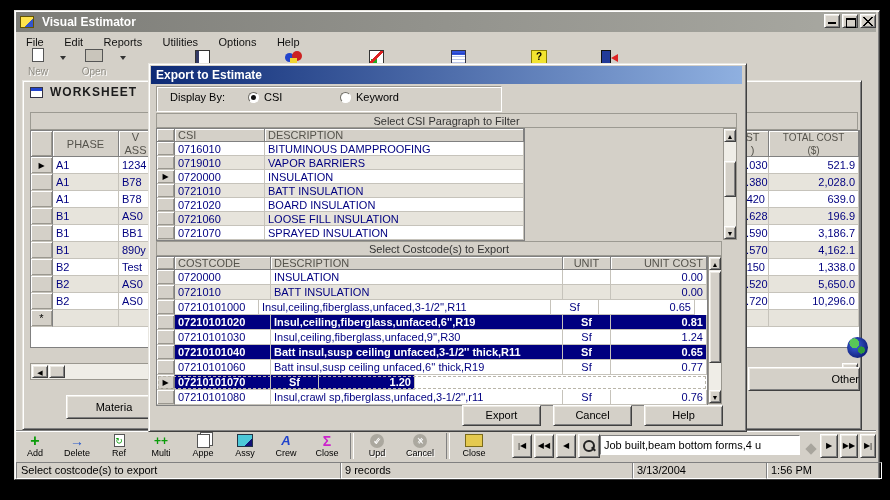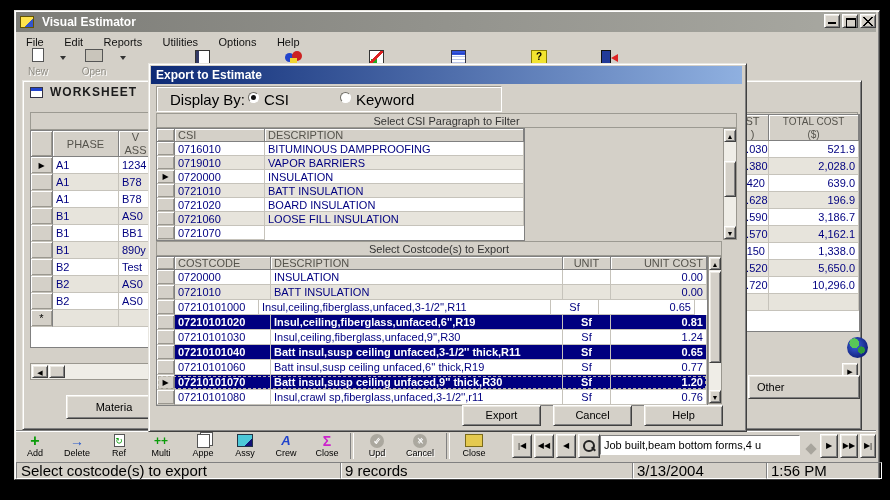--- a/index.html
+++ b/index.html
@@ -5,21 +5,21 @@
   html,body{margin:0;padding:0}
   body{width:890px;height:500px;background:#000;position:relative;overflow:hidden;
        font-family:"Liberation Sans",sans-serif;-webkit-font-smoothing:none}
   .abs{position:absolute}
   .win{background:#d4d0c8;border:1px solid;border-color:#e8e6e0 #404040 #404040 #e8e6e0;
        box-shadow:inset 1px 1px 0 #fff, inset -1px -1px 0 #808080}
   .sunken{border:1px solid;border-color:#808080 #fff #fff #808080}
   .btn{background:#d4d0c8;border:1px solid;border-color:#fff #404040 #404040 #fff;
        box-shadow:inset 1px 1px 0 #ece9e2, inset -1px -1px 0 #808080;
        font-size:11px;color:#000;text-align:center;cursor:default;box-sizing:border-box}
-  .t11{font-size:15px;color:#000}
+  .t11{font-size:11px;color:#000}
   .titlebar-main{background:linear-gradient(90deg,#7d7d78,#a9a9a2);color:#fff;
        font-weight:bold;font-size:12px;line-height:20px}
   .titlebar-dlg{background:linear-gradient(90deg,#0d2a75,#8fb0e0);color:#fff;
        font-weight:bold;font-size:12px;line-height:18px}
   .menu-item{display:inline-block;padding:1px 8px;font-size:11px;color:#111}
   .disabled-label{color:#8e8b83;text-shadow:1px 1px 0 #fff}
   
   .grid{position:absolute;background:#fff;border:1px solid #808080;box-sizing:content-box;
         font-size:11px;color:#000080;overflow:hidden}
   .grow{display:flex}
@@ -214,21 +214,21 @@
         <div class="gc" style="width:66px">B2</div>
         <div class="gc" style="width:34px">AS0</div>
       </div>
       <div class="grow alt" style="height:17px;line-height:17px">
         <div class="gc mk" style="width:22px;font-size:11px">*</div>
         <div class="gc" style="width:66px"></div>
         <div class="gc" style="width:34px"></div>
       </div>
     </div>
 
-    <div class="grid" style="left:736px;top:114px;width:122px;height:216px">
+    <div class="grid" style="left:736px;top:130px;width:122px;height:216px">
       <div class="grow" style="height:26px;line-height:13px">
         <div class="gc hc ctr" style="width:32px">
             <div>ST</div>
             <div>)</div>
           </div>
         <div class="gc hc ctr" style="width:90px;font-size:10px">
             <div>TOTAL COST</div>
             <div>($)</div>
           </div>
       </div>
@@ -274,21 +274,21 @@
       </div>
     </div>
 
     <div class="abs sb" style="left:30px;top:363px;width:122px;height:17px">
       <div class="btn abs" style="left:1px;top:1px;width:16px;height:13px;font-size:7px;line-height:13px">◀</div>
       <div class="btn abs" style="left:18px;top:1px;width:16px;height:13px"></div>
     </div>
     <div class="btn abs" style="left:842px;top:363px;width:16px;height:17px;font-size:7px;line-height:15px">▶</div>
 
     <div class="btn abs" style="left:66px;top:395px;width:96px;height:24px;line-height:22px">Materia</div>
-    <div class="btn abs" style="left:748px;top:375px;width:112px;height:24px;line-height:22px;text-align:left;padding-left:8px">Other</div>
+    <div class="btn abs" style="left:748px;top:367px;width:112px;height:24px;line-height:22px;text-align:right;padding-left:8px">Other</div>
   </div>
 
   <div>
     <div class="abs win" style="left:148px;top:63px;width:597px;height:367px;z-index:50"></div>
     <div class="abs titlebar-dlg" style="left:151px;top:66px;width:591px;height:18px;z-index:51;padding-left:5px;box-sizing:border-box">
       <span>Export to Estimate</span>
     </div>
 
     <div class="abs" style="left:156px;top:86px;width:344px;height:24px;z-index:51;border:1px solid;border-color:#9a978f #fff #fff #9a978f;box-shadow:1px 1px 0 #fff inset"></div>
     <span class="abs t11" style="left:170px;top:91px;z-index:52">Display By:</span>
@@ -332,20 +332,21 @@
         <div class="gc" style="width:259px">BOARD INSULATION</div>
       </div>
       <div class="grow alt" style="height:14px;line-height:14px">
         <div class="gc mk" style="width:18px"></div>
         <div class="gc" style="width:90px">0721060</div>
         <div class="gc" style="width:259px">LOOSE FILL INSULATION</div>
       </div>
       <div class="grow" style="height:14px;line-height:14px">
         <div class="gc mk" style="width:18px"></div>
         <div class="gc" style="width:90px">0721070</div>
+        <div class="gc" style="width:259px">SPRAYED INSULATION</div>
       </div>
     </div>
     <div class="abs sb" style="left:723px;top:128px;width:14px;height:112px;z-index:51">
       <div class="btn sbtn" style="top:0">▲</div>
       <div class="btn sthumb" style="top:32px;height:36px"></div>
       <div class="btn sbtn" style="bottom:0">▼</div>
     </div>
 
     <div class="band" style="left:156px;top:241px;width:566px;height:15px;line-height:14px;z-index:51">Select Costcode(s) to Export</div>
     <div class="grid" style="left:156px;top:256px;width:550px;height:148px;z-index:51">
@@ -401,21 +402,20 @@
       <div class="grow" style="height:15px;line-height:15px">
         <div class="gc mk" style="width:18px"></div>
         <div class="gc" style="width:96px">07210101060</div>
         <div class="gc" style="width:292px">Batt insul,susp ceiling unfaced,6'' thick,R19</div>
         <div class="gc ctr" style="width:48px">Sf</div>
         <div class="gc ra" style="width:96px">0.77</div>
       </div>
       <div class="grow sel focus" style="height:15px;line-height:15px">
         <div class="gc mk" style="width:18px"><span>▶</span></div>
         <div class="gc" style="width:96px">07210101070</div>
-        <div class="gc" style="width:292px">Batt insul,susp ceiling unfaced,9'' thick,R30</div>
         <div class="gc ctr" style="width:48px">Sf</div>
         <div class="gc ra" style="width:96px">1.20</div>
       </div>
       <div class="grow" style="height:15px;line-height:15px">
         <div class="gc mk" style="width:18px"></div>
         <div class="gc" style="width:96px">07210101080</div>
         <div class="gc" style="width:292px">Insul,crawl sp,fiberglass,unfaced,3-1/2'',r11</div>
         <div class="gc ctr" style="width:48px">Sf</div>
         <div class="gc ra" style="width:96px">0.76</div>
       </div>

